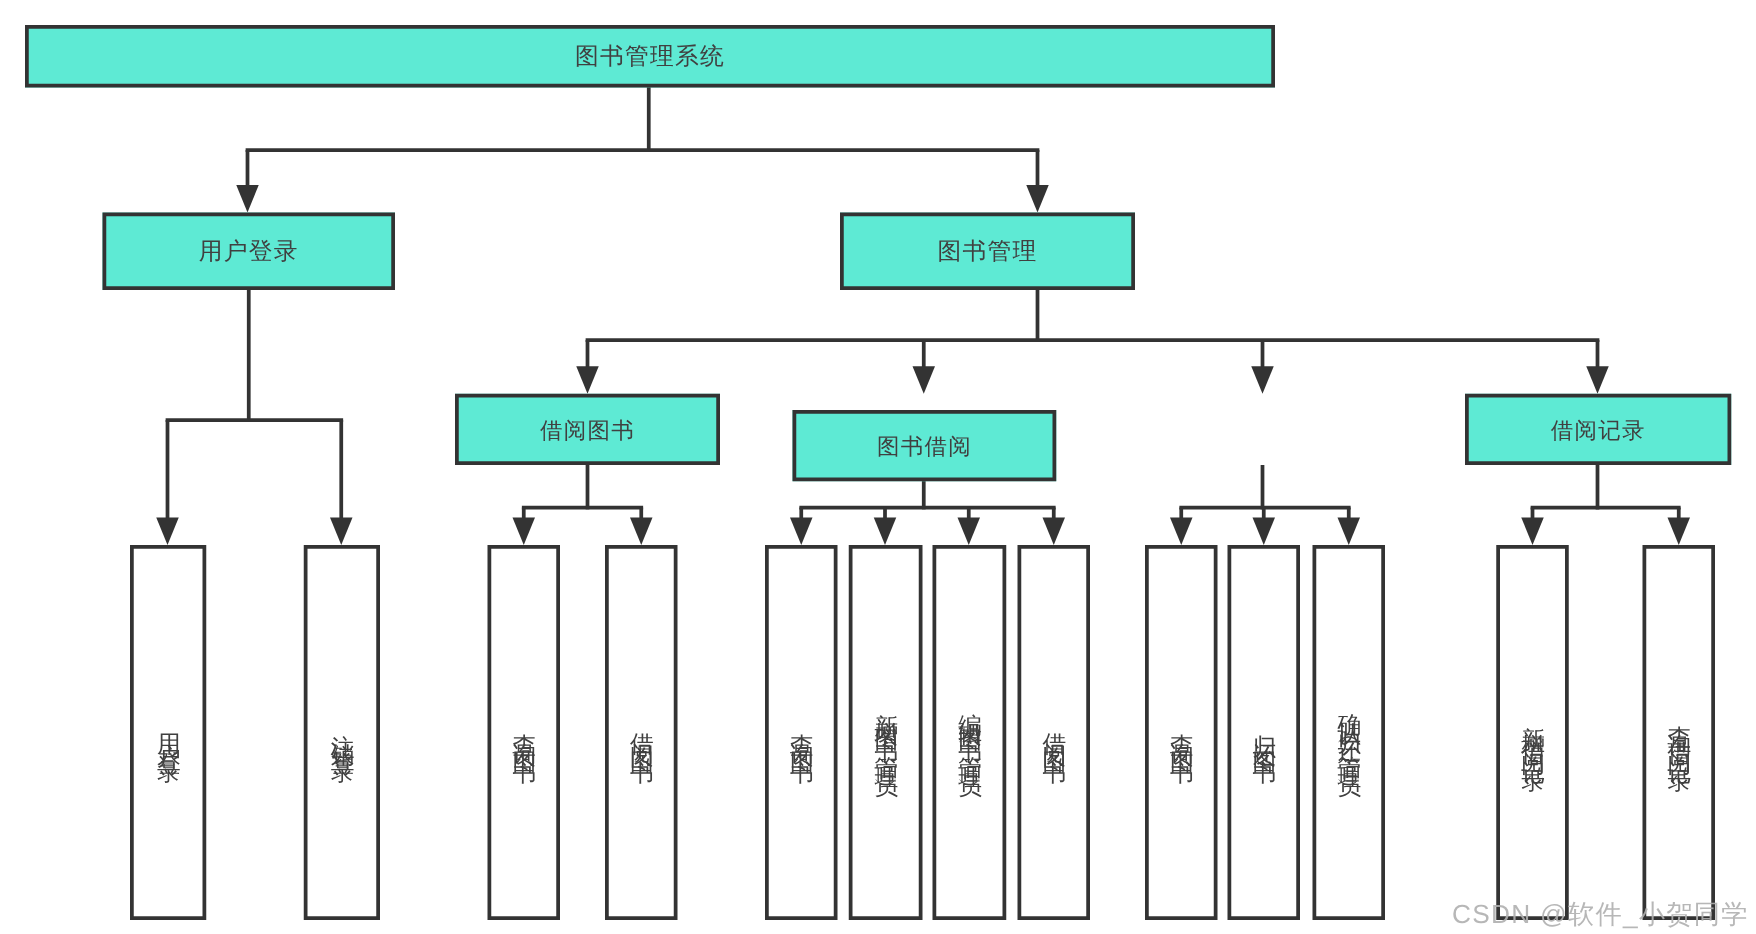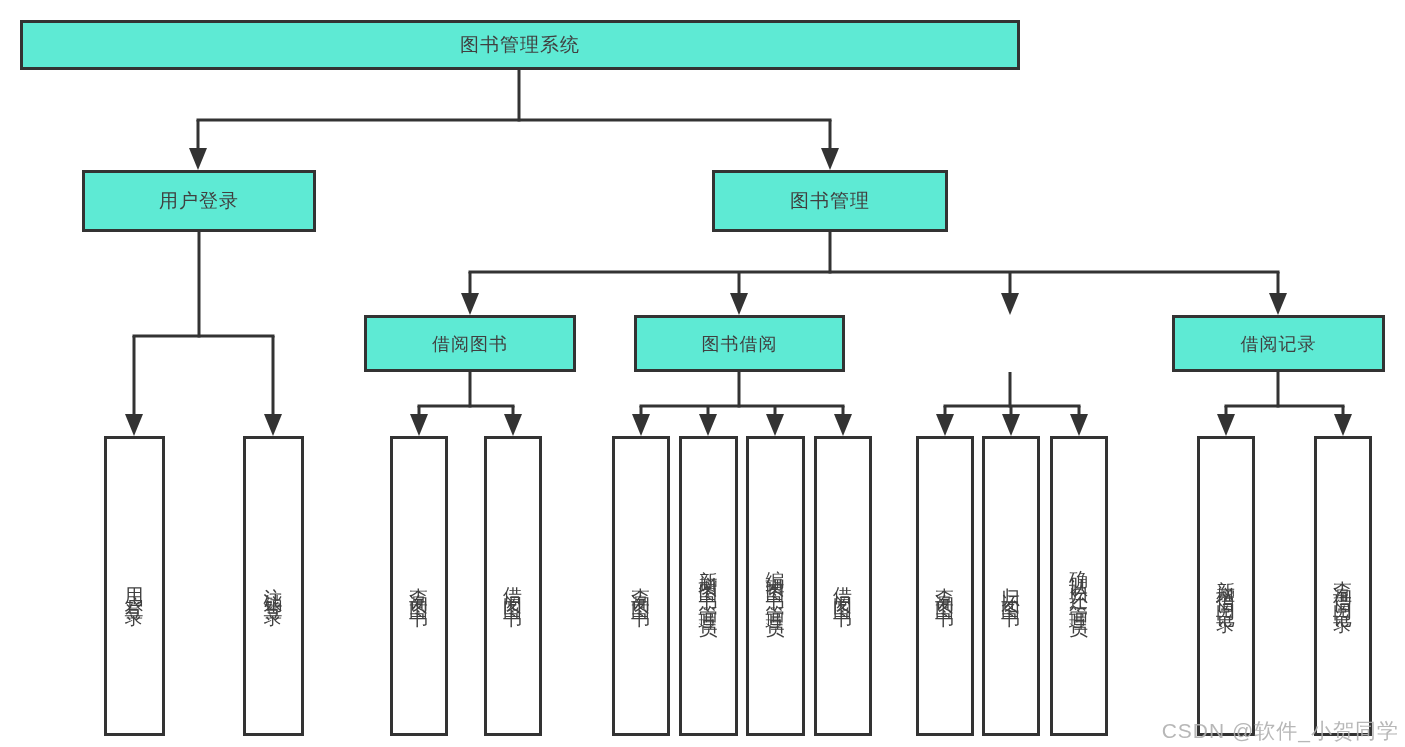--- a/index.html
+++ b/index.html
@@ -143,24 +143,24 @@
       <line x1="1226" y1="406" x2="1226" y2="417"></line>
       <polygon points="1217,414 1235,414 1226,436" stroke="none"></polygon>
       <line x1="1343" y1="406" x2="1343" y2="417"></line>
       <polygon points="1334,414 1352,414 1343,436" stroke="none"></polygon>
     </g>
   </svg>
 
   <div class="box h-box root-box">图书管理系统</div>
 
   <div class="box h-box lvl2-box" style="left:82px; width:228px;">用户登录</div>
-  <div class="box h-box lvl2-box" style="left:712px; width:230px;">图书管理</div>
+  <div class="box h-box lvl2-box" style="left:672px; width:230px;">图书管理</div>
 
   <div class="box h-box lvl3-box" style="left:364px; width:206px;">借阅图书</div>
-  <div class="box h-box lvl3-box" style="left:634px; width:205px;">图书借阅</div>
+  <div class="box h-box lvl3-box" style="left:634px; width:205px;margin-top:13px;">图书借阅</div>
   <div class="box h-box lvl3-box" style="left:1172px; width:207px;font-family:Liberation Serif, serif;">借阅记录</div>
 
   <div class="leaf" style="left:104px; width:55px;">用户登录</div>
   <div class="leaf" style="left:243px; width:55px;">注销登录</div>
 
   <div class="leaf" style="left:390px; width:52px;">查询图书</div>
   <div class="leaf" style="left:484px; width:52px;">借阅图书</div>
 
   <div class="leaf" style="left:612px; width:52px;">查询图书</div>
   <div class="leaf" style="left:679px; width:53px;">新增图书（管理员）</div>

